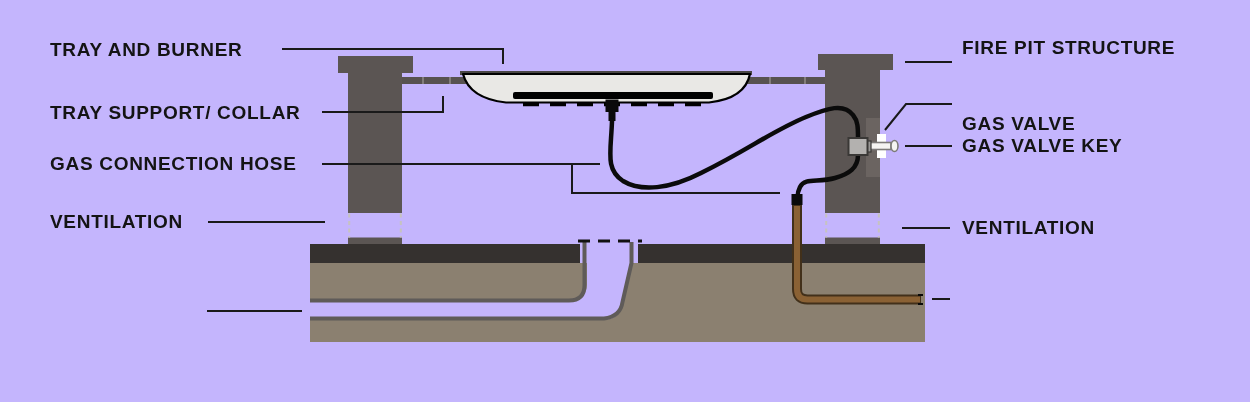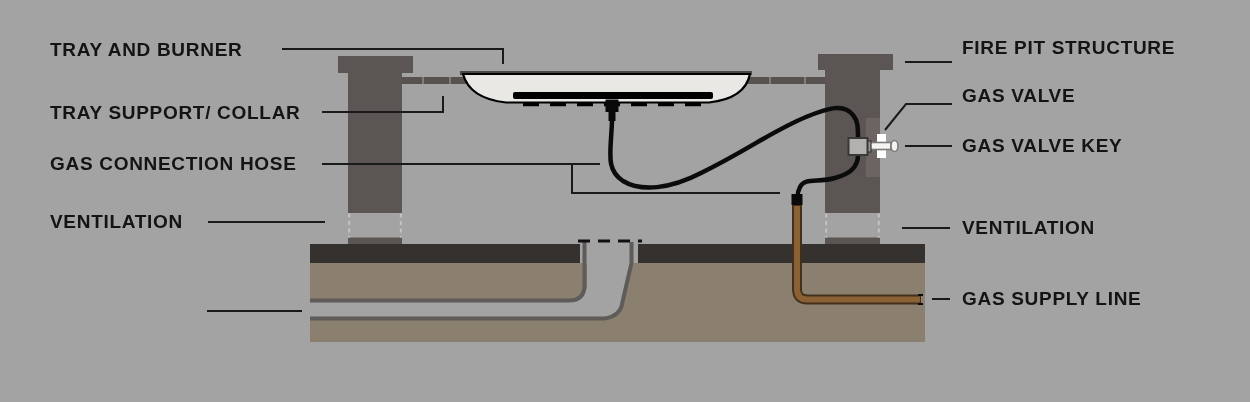--- a/index.html
+++ b/index.html
@@ -1,19 +1,19 @@
 <!DOCTYPE html>
 <html style="--background: #ffffff; --label-text: #141414; --leader-line: #1a1a1a; --pillar: #5b5553; --pillar-recess: #6b6461; --collar: #575250; --tray-fill: #e9e8e5; --tray-outline: #000000; --burner: #000000; --hose: #0b0b0b; --valve-body: #b3b1af; --valve-outline: #3a3836; --key-fill: #f5f4f2; --patio-surface: #35312f; --soil: #8b8070; --soil-outline: #5f5b59; --gas-pipe: #8a6134; --gas-pipe-outline: #42301a; --vent-dash: #c6c3c0;"><head>
 <meta charset="utf-8">
 <style>
   html,body{margin:0;padding:0;background:#ffffff;}
   .stage{
     position:relative;
     width:1250px;height:402px;
-    background:#a3a3a3;
+    background:#c4b5fd;
     font-family:"Liberation Sans","DejaVu Sans",sans-serif;
     overflow:hidden;
   }
   .stage svg{position:absolute;left:0;top:0;}
   .lbl{
     position:absolute;
     transform:translateY(-50%);
     font-size:19px;
     font-weight:bold;
     letter-spacing:0.7px;
@@ -134,18 +134,17 @@
       <polyline class="leader" points="932,299 950,299"></polyline>
     </g>
   </svg>
 
   <div class="lbl" style="left:50px;top:50px">TRAY AND BURNER</div>
   <div class="lbl" style="left:50px;top:113px">TRAY SUPPORT/ COLLAR</div>
   <div class="lbl" style="left:50px;top:164px">GAS CONNECTION HOSE</div>
   <div class="lbl" style="left:50px;top:222px">VENTILATION</div>
 
   <div class="lbl" style="left:962px;top:48px">FIRE PIT STRUCTURE</div>
-  <div class="lbl" style="left:962px;top:96px">GAS VALVE</div>
+  <div class="lbl" style="left:962px;top:124px">GAS VALVE</div>
   <div class="lbl" style="left:962px;top:146px">GAS VALVE KEY</div>
   <div class="lbl" style="left:962px;top:228px">VENTILATION</div>
-  <div class="lbl" style="left:962px;top:299px">GAS SUPPLY LINE</div>
 
 </div>
 
 </body></html>

